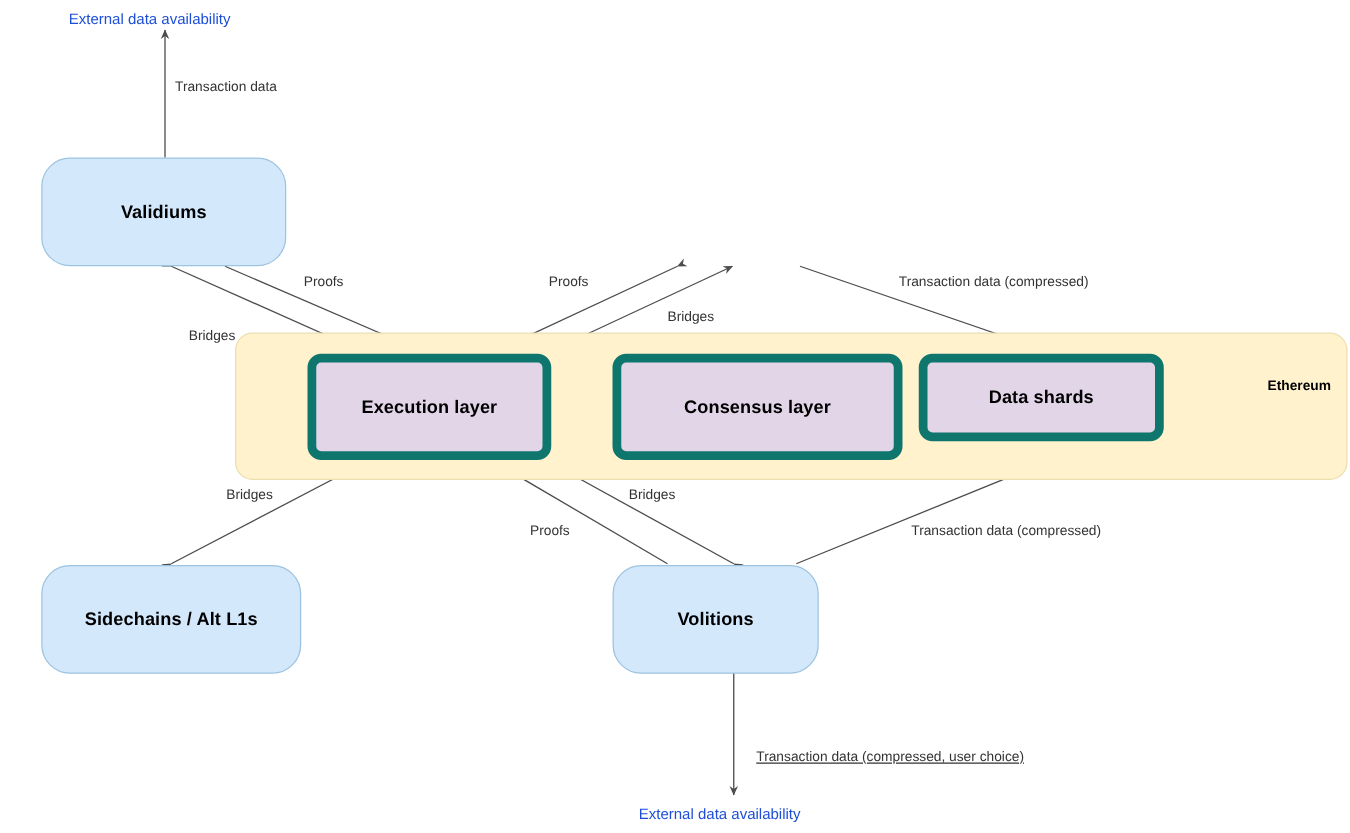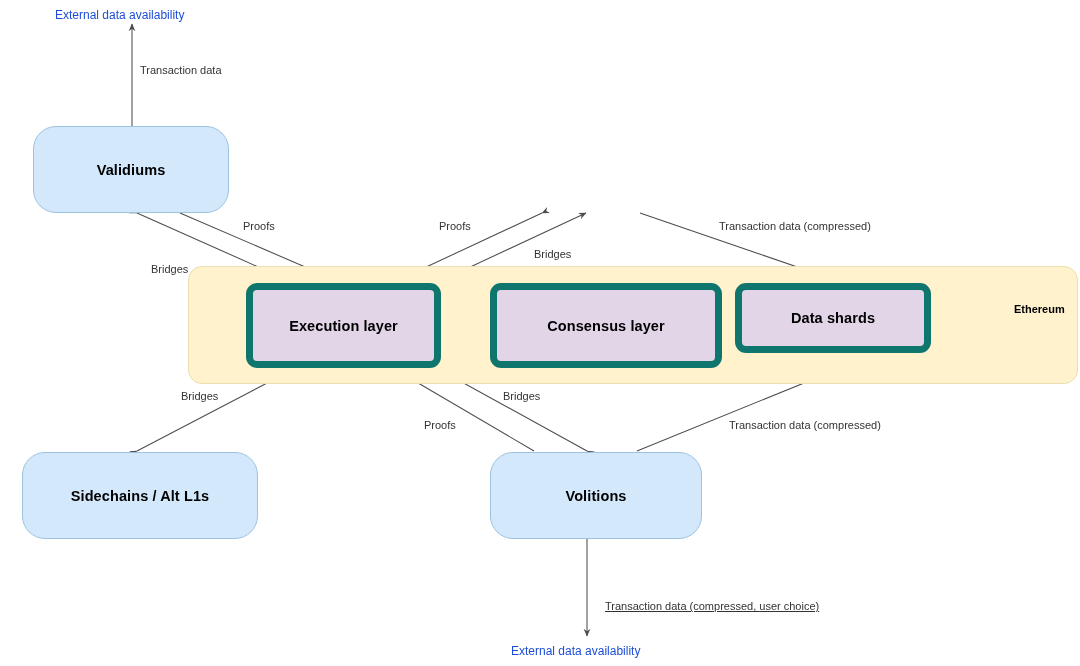--- a/index.html
+++ b/index.html
@@ -109,25 +109,25 @@
   </svg>
 
   <div class="group-box" style="left:188px;top:266px;width:890px;height:118px;"></div>
   <div class="group-label" style="left:978px;top:303px;padding-left:36px;">Ethereum</div>
 
   <div class="node blue" style="left:33px;top:126px;width:196px;height:87px;">
     <span>Validiums</span>
   </div>
 
 
-  <div class="node blue" style="left:22px;top:452px;width:236px;height:87px;">
+  <div class="node blue" style="left:33px;top:452px;width:208px;height:87px;">
     <span>Sidechains / Alt L1s</span>
   </div>
 
-  <div class="node blue" style="left:490px;top:452px;width:212px;height:87px;">
+  <div class="node blue" style="left:490px;top:452px;width:165px;height:87px;">
     <span>Volitions</span>
   </div>
 
   <div class="node purple" style="left:246px;top:283px;width:195px;height:85px;">
     <span>Execution layer</span>
   </div>
 
   <div class="node purple" style="left:490px;top:283px;width:232px;height:85px;">
     <span>Consensus layer</span>
   </div>

